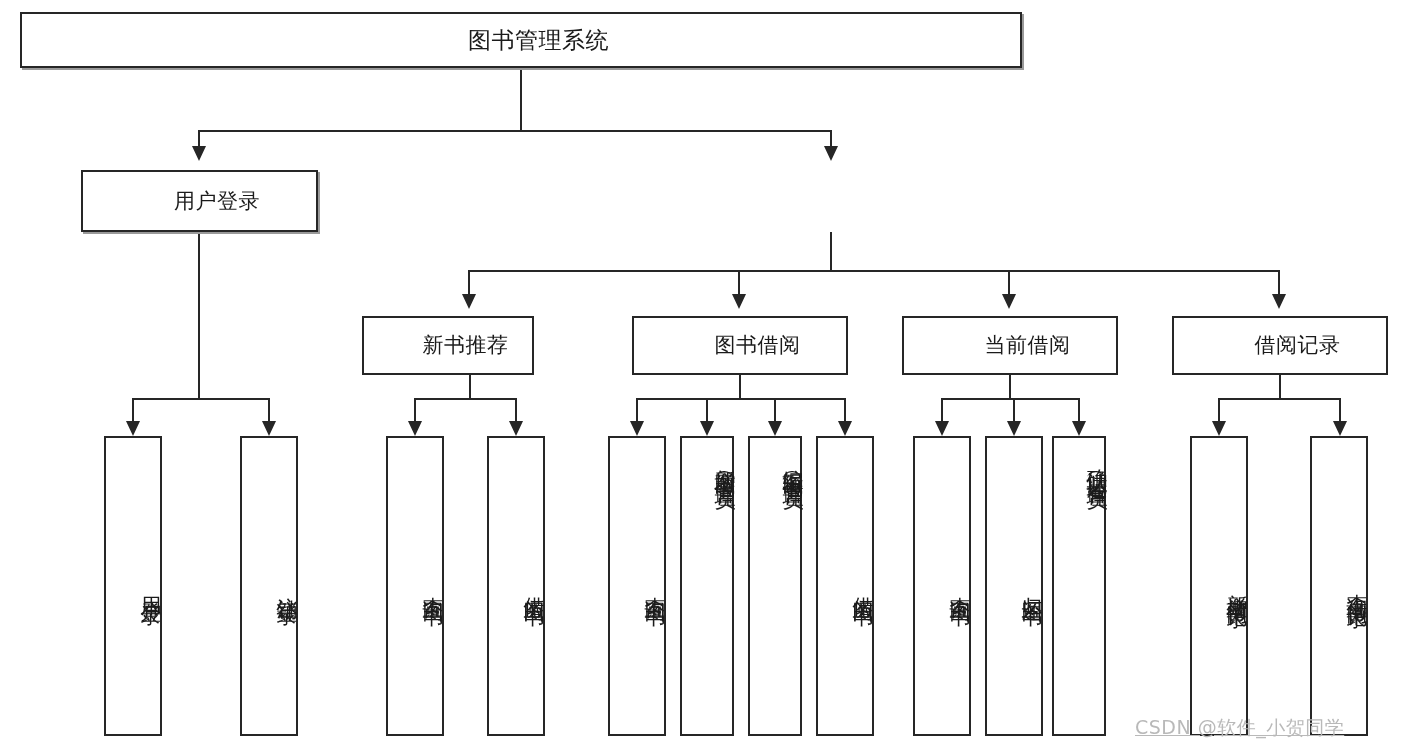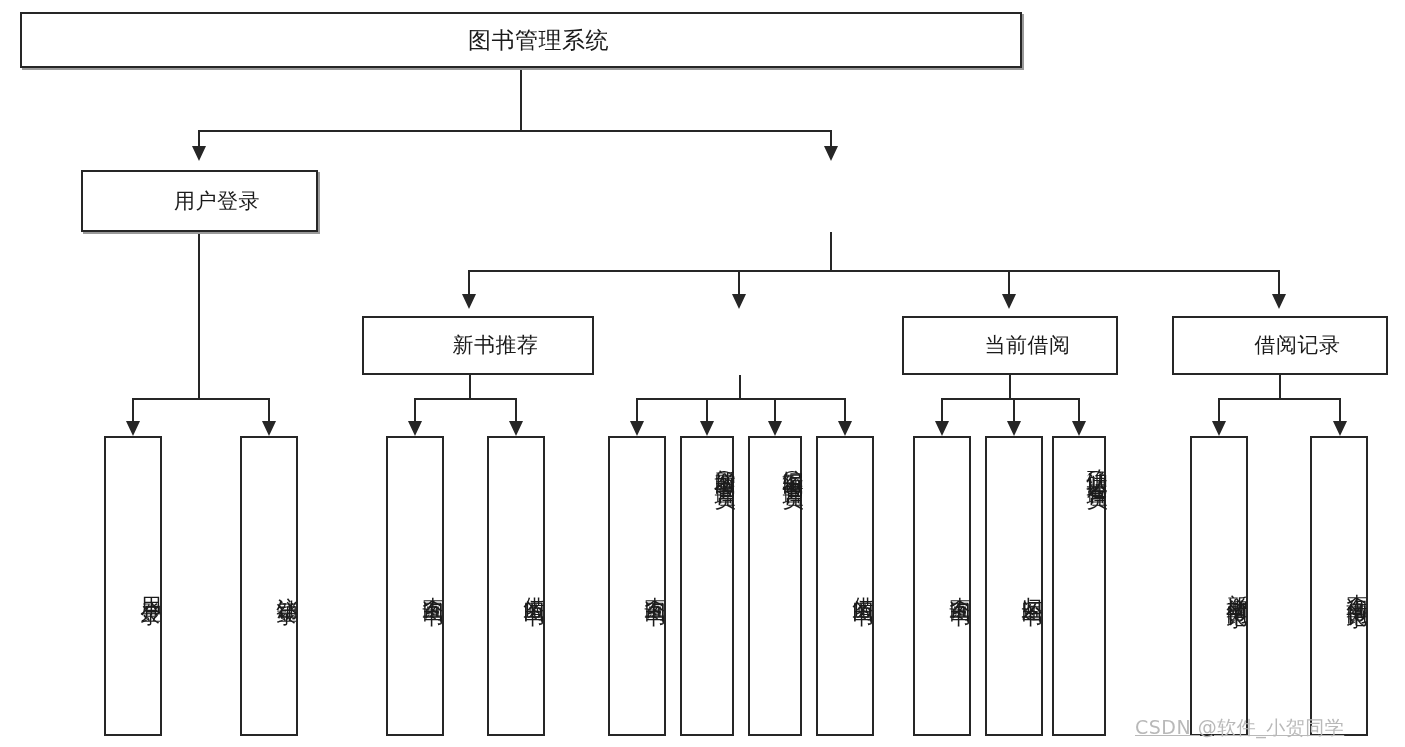--- a/index.html
+++ b/index.html
@@ -147,24 +147,27 @@
 
   <div class="node root shadowed" style="left:20px; top:12px; width:1002px; height:56px;">
     <span class="node-label">图书管理系统</span>
   </div>
 
   <div class="node lvl2 shadowed" style="left:81px; top:170px; width:237px; height:62px;">
     <span class="node-label">用户登录</span>
   </div>
 
 
-  <div class="node lvl3" style="left:362px; top:316px; width:232px; height:59px;">
+  <div class="node lvl3" style="left:362px; top:316px; width:172px; height:59px;">
     <span class="node-label">新书推荐</span>
   </div>
 
+  <div class="node lvl3" style="left:632px; top:316px; width:216px; height:59px;">
+    <span class="node-label">图书借阅</span>
+  </div>
 
   <div class="node lvl3" style="left:1172px; top:316px; width:216px; height:59px;">
     <span class="node-label">借阅记录</span>
   </div>
 
   <div class="node lvl3" style="left:902px; top:316px; width:216px; height:59px;">
     <span class="node-label">当前借阅</span>
   </div>
 
   <div class="node leaf centered" style="left:104px; top:436px; width:58px; height:300px;">

